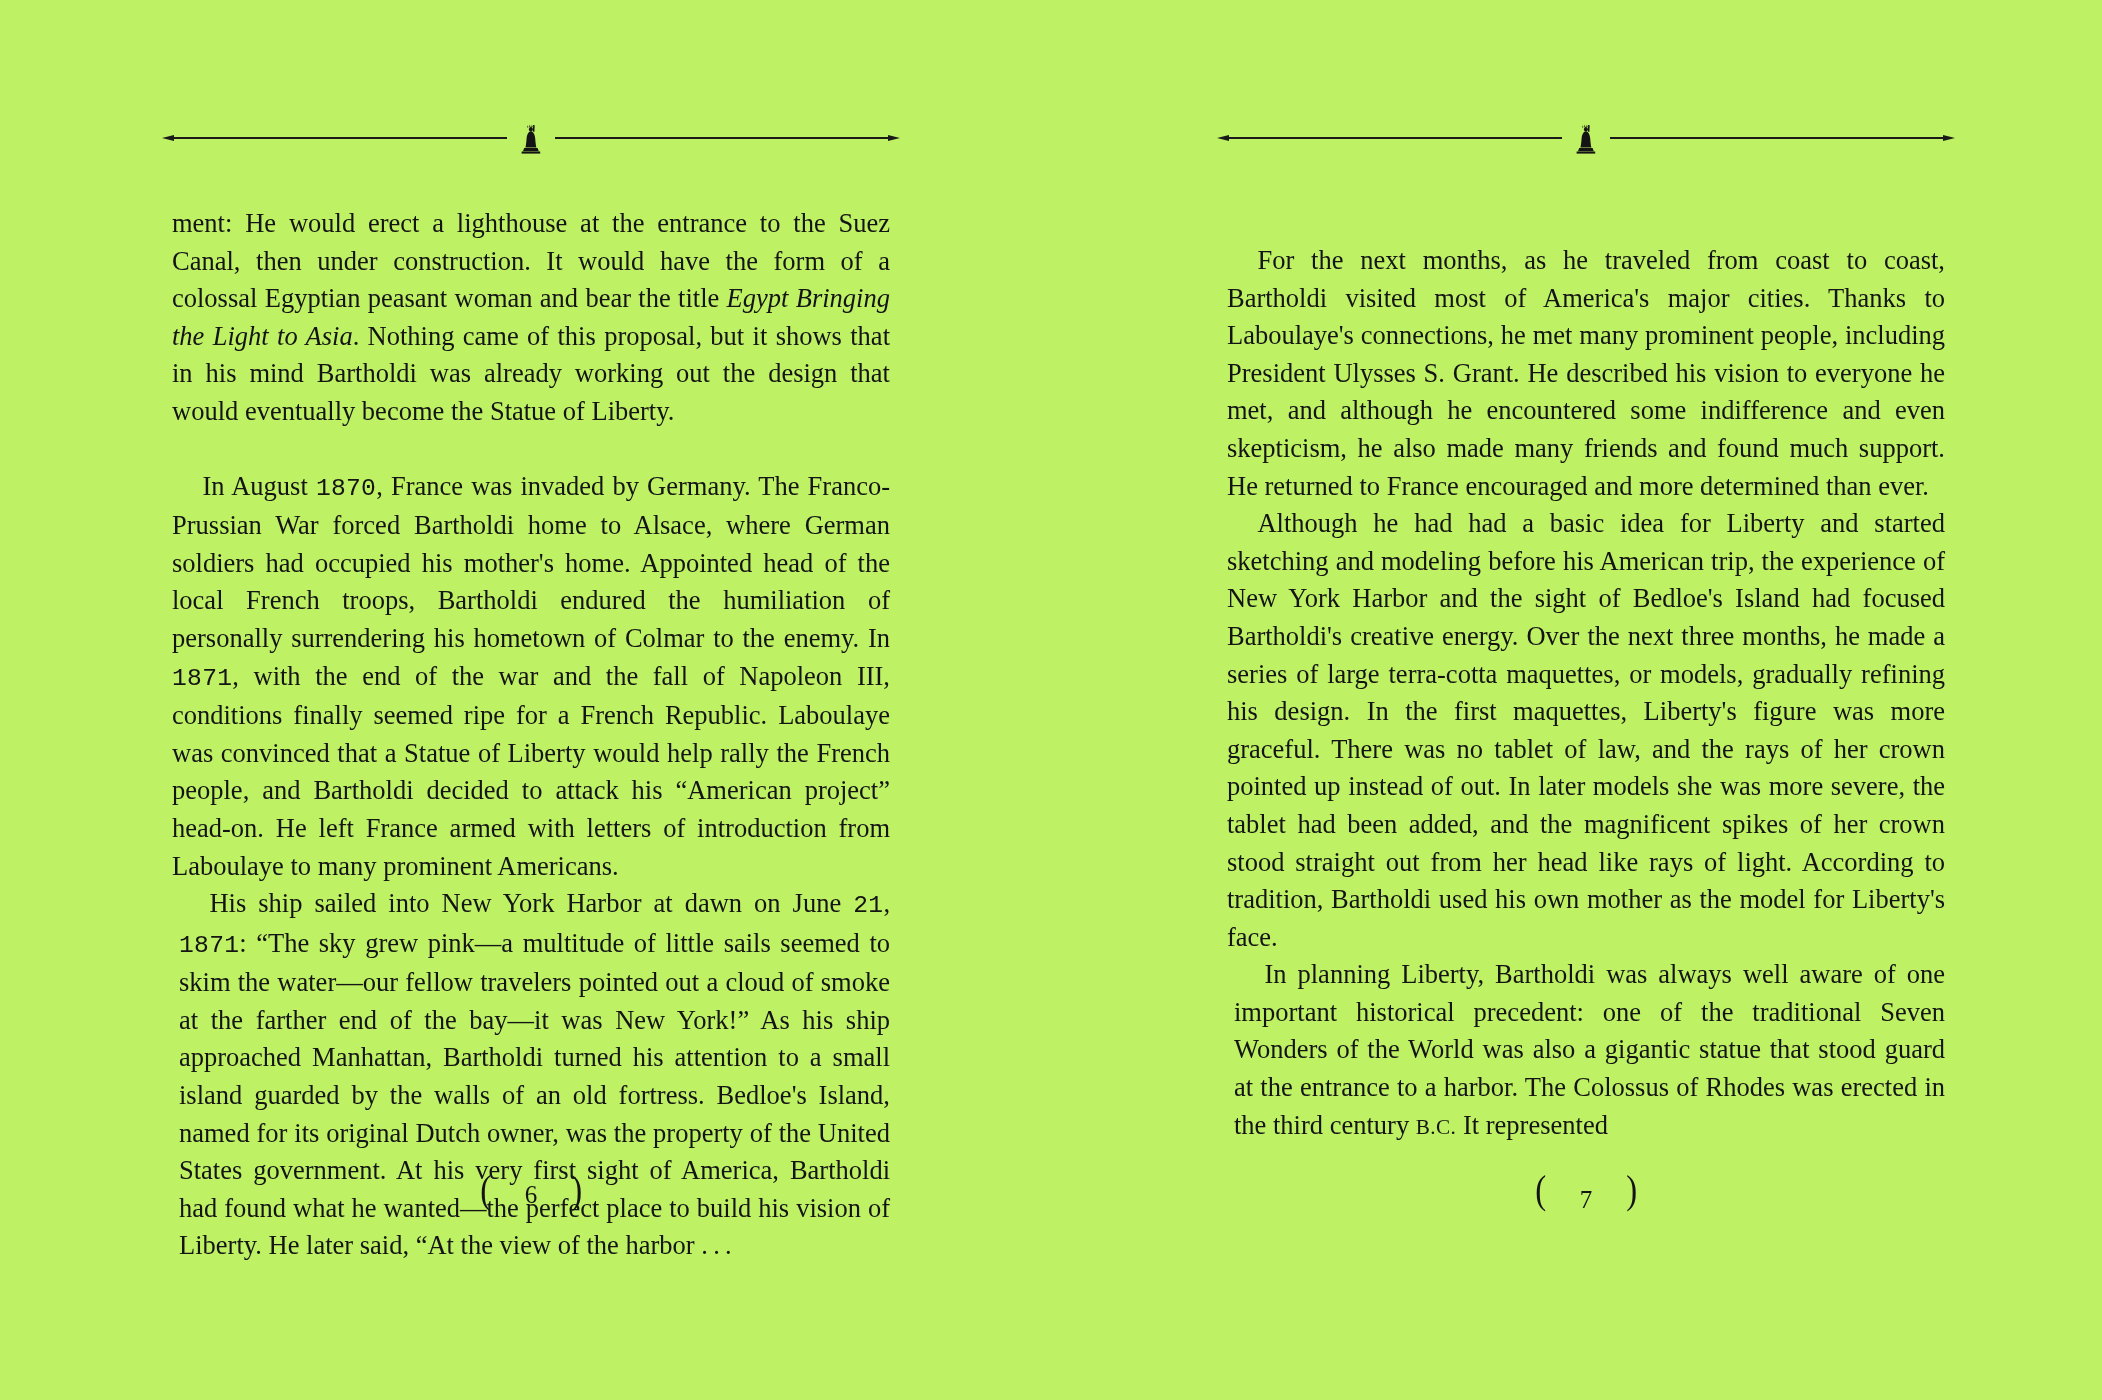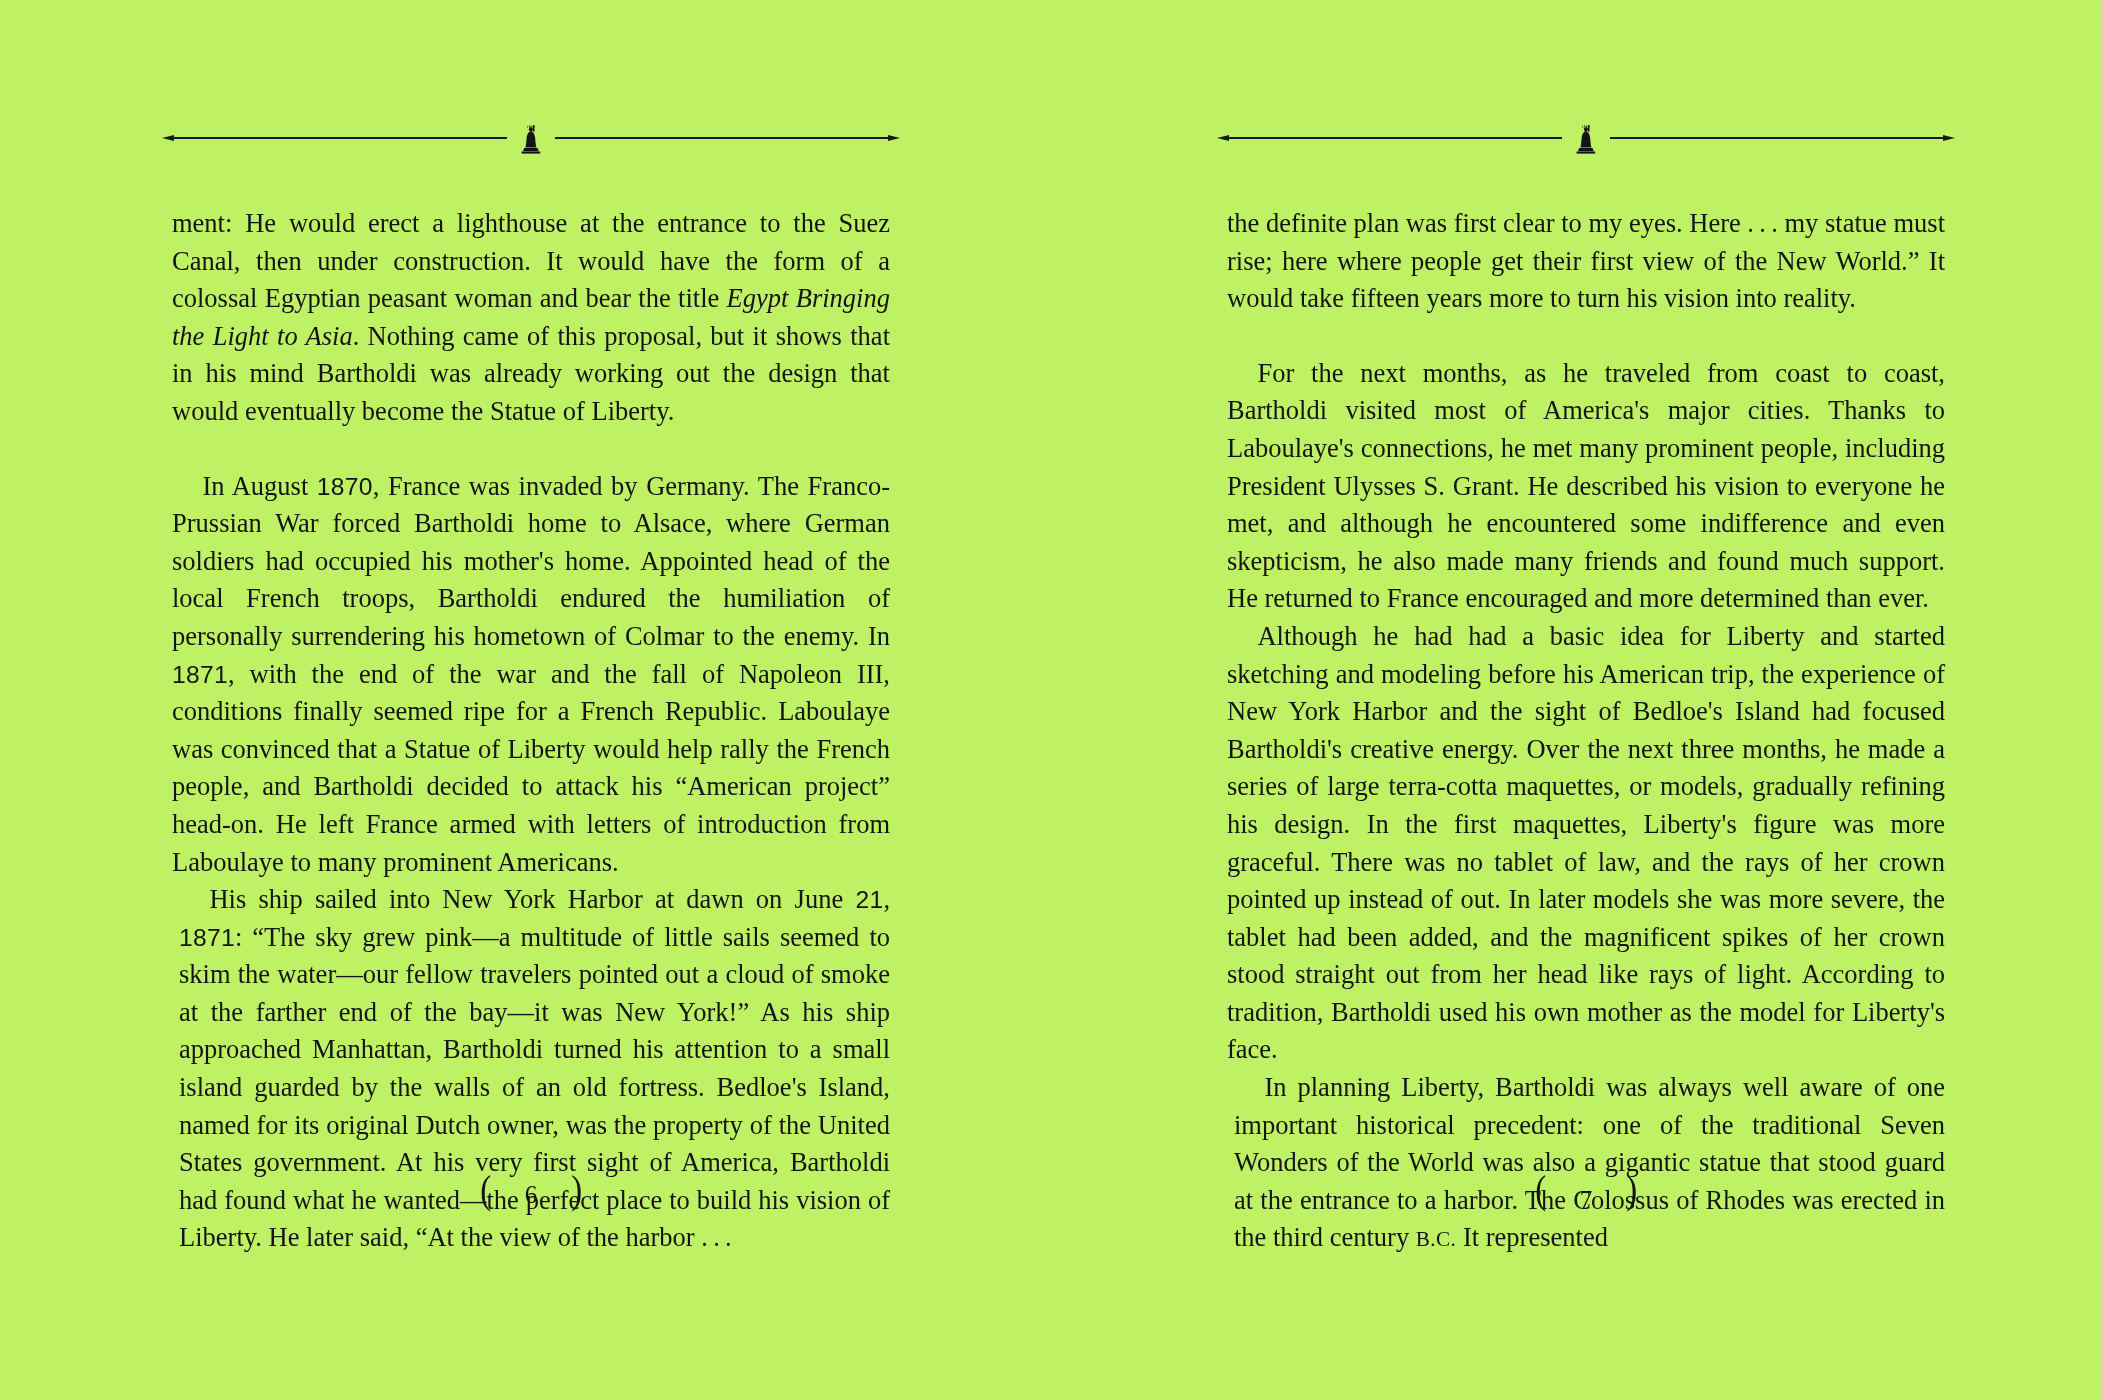--- a/index.html
+++ b/index.html
@@ -114,21 +114,21 @@
 
   .italic { font-style: italic; }
 
   .smallcaps {
     font-size: 0.80em;
     letter-spacing: 0.02em;
   }
 
   
   .osf {
-    font-family: Liberation Sans, sans-serif;
+    font-family: Liberation Mono, monospace;
     font-size: 0.93em;
     letter-spacing: 0.012em;
   }
 
   
   .folio {
     position: absolute;
     top: 1170px;
     width: 718px;
     display: flex;
@@ -229,21 +229,20 @@
                      C 16.9 11.8 15.6 8.6 12.9 8.2 Z"></path>
             <path d="M6.2 24.9 L19.6 24.9 L20.8 28.3 L5.0 28.3 Z"></path>
             <rect x="3.6" y="28.5" width="18.6" height="2.1"></rect>
           </g>
         </svg>
       </div>
       <div class="rule-seg right-seg"></div>
     </div>
 
     <div class="textblock">
-        <p>the definite plan was first clear to my eyes. Here&nbsp;. . . my statue must rise; here where people get their first view of the New World.” It would take fifteen years more to turn his vision into reality.</p>
         <p class="indent gap-before">For the next months, as he traveled from coast to coast, Bartholdi visited most of America's major cities. Thanks to Laboulaye's connections, he met many prominent people, including President Ulysses S. Grant. He described his vision to everyone he met, and although he encountered some indifference and even skepticism, he also made many friends and found much support. He returned to France encouraged and more determined than ever.</p>
         <p class="indent">Although he had had a basic idea for Liberty and started sketching and modeling before his American trip, the experience of New York Harbor and the sight of Bedloe's Island had focused Bartholdi's creative energy. Over the next three months, he made a series of large terra-cotta maquettes, or models, gradually refining his design. In the first maquettes, Liberty's figure was more graceful. There was no tablet of law, and the rays of her crown pointed up instead of out. In later models she was more severe, the tablet had been added, and the magnificent spikes of her crown stood straight out from her head like rays of light. According to tradition, Bartholdi used his own mother as the model for Liberty's face.</p>
         <p class="indent">In planning Liberty, Bartholdi was always well aware of one important historical precedent: one of the traditional Seven Wonders of the World was also a gigantic statue that stood guard at the entrance to a harbor. The Colossus of Rhodes was erected in the third century <span class="smallcaps">B.C.</span> It represented</p>
       </div>
 
     <div class="folio">
       <span class="folio-paren">(</span>
       <span class="folio-num descend">7</span>
       <span class="folio-paren">)</span>
     </div>

